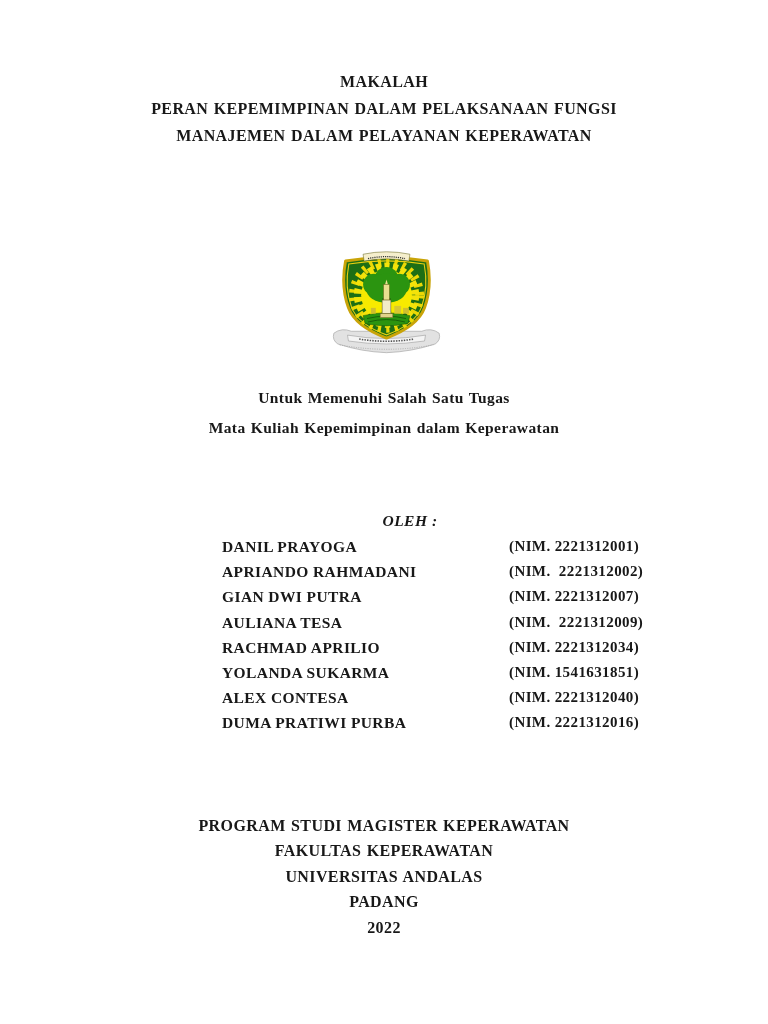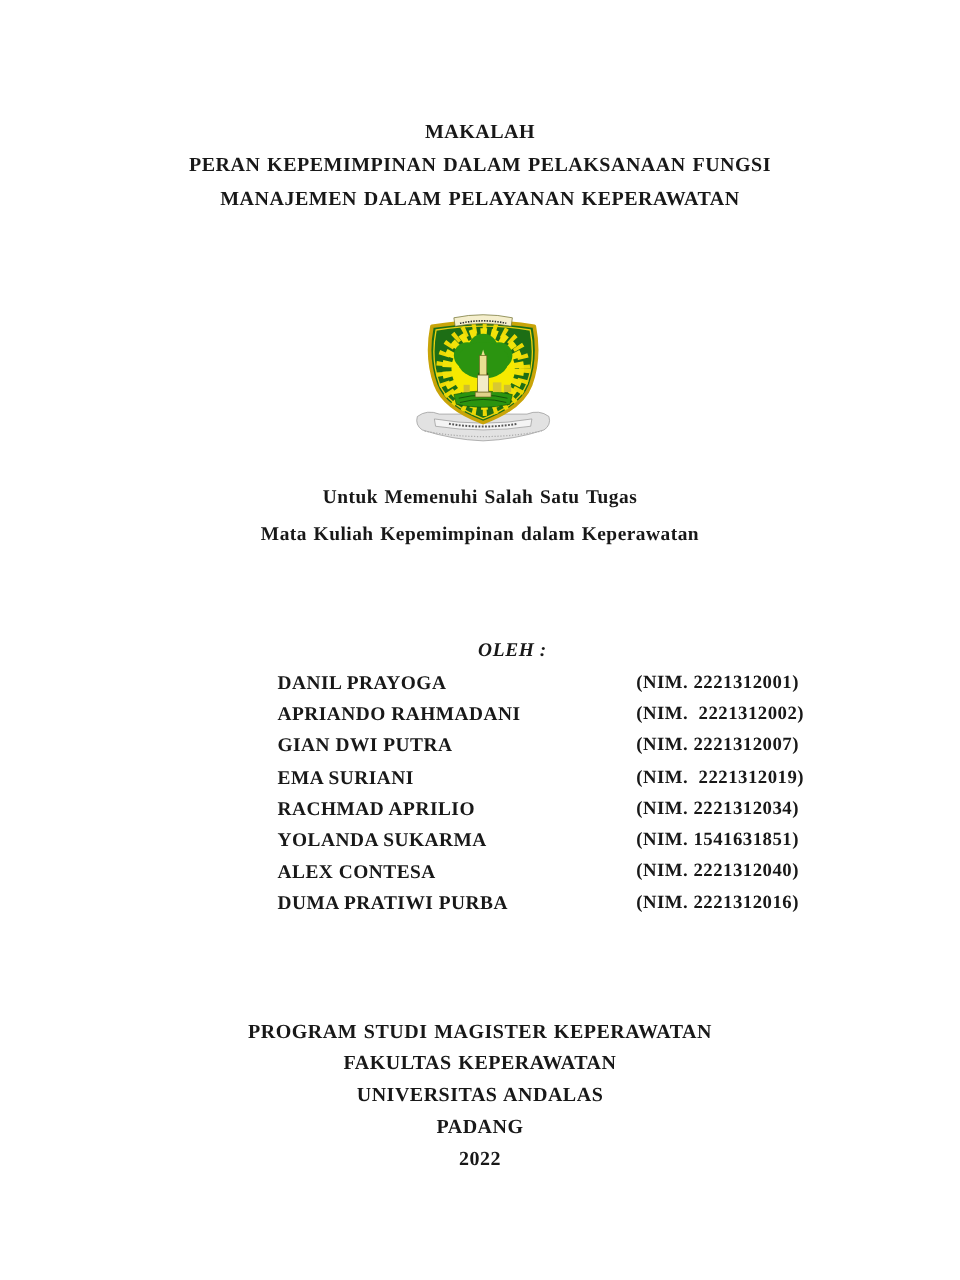--- a/index.html
+++ b/index.html
@@ -12,21 +12,21 @@
     position: relative;
   }
   .page {
     position: absolute; inset: 0;
     background: #ffffff;
   }
   .centered { text-align: center; width: 768px; left: 0; }
   .abs { position: absolute; }
 
   .title-block {
-    top: 92px;
+    top: 68px;
     font-weight: bold;
     font-size: 16px;
     line-height: 27px;
     letter-spacing: 0.4px;
     word-spacing: 1px;
   }
   .logo-wrap {
     top: 249px; left: 328px;
     width: 117px; height: 106px;
   }
@@ -141,22 +141,22 @@
     </div>
     <div class="author-row">
       <span class="author-name">APRIANDO RAHMADANI</span>
       <span class="author-nim">(NIM.  2221312002)</span>
     </div>
     <div class="author-row">
       <span class="author-name">GIAN DWI PUTRA</span>
       <span class="author-nim">(NIM. 2221312007)</span>
     </div>
     <div class="author-row">
-      <span class="author-name">EMA SURIANI</span>
-      <span class="author-nim">(NIM.  2221312019)</span>
+      <span class="author-name">AULIANA TESA</span>
+      <span class="author-nim">(NIM.  2221312009)</span>
     </div>
     <div class="author-row">
       <span class="author-name">RACHMAD APRILIO</span>
       <span class="author-nim">(NIM. 2221312034)</span>
     </div>
     <div class="author-row">
       <span class="author-name">YOLANDA SUKARMA</span>
       <span class="author-nim">(NIM. 1541631851)</span>
     </div>
     <div class="author-row">

